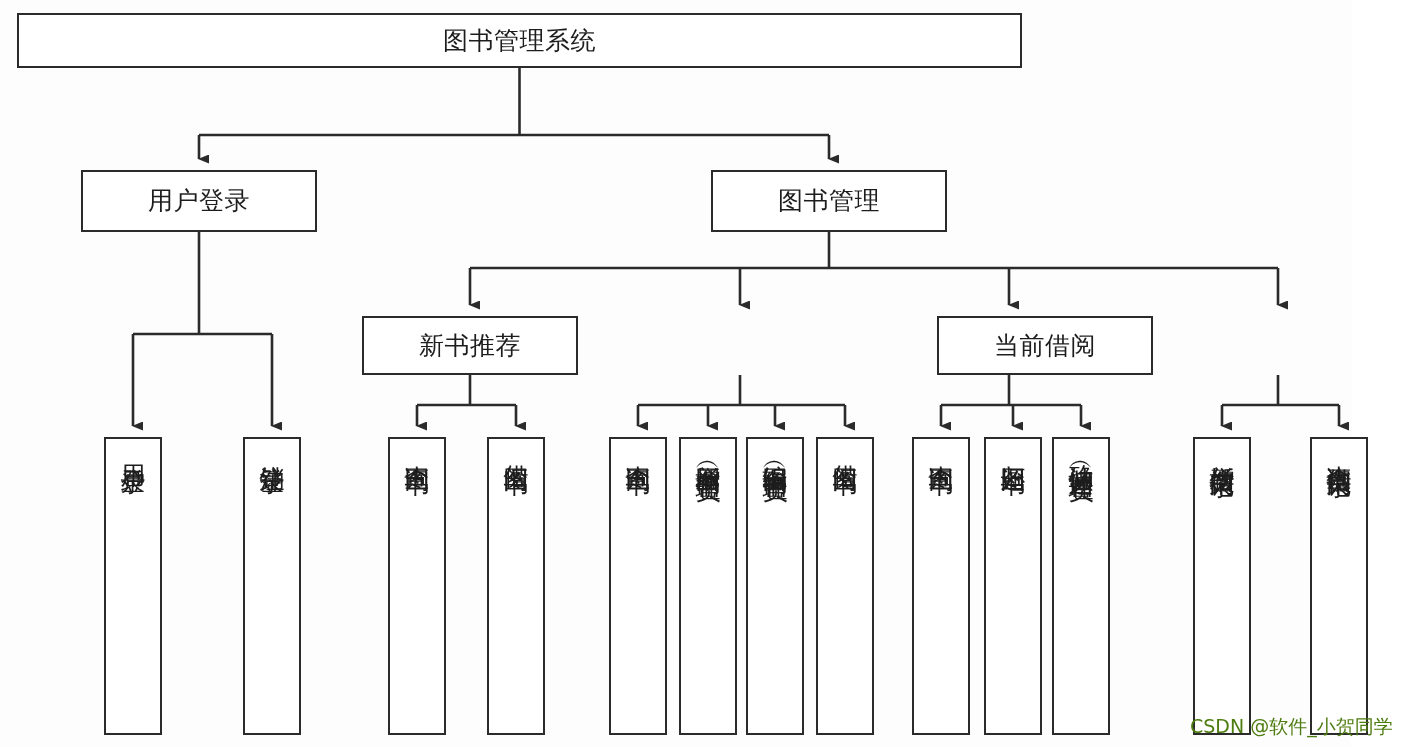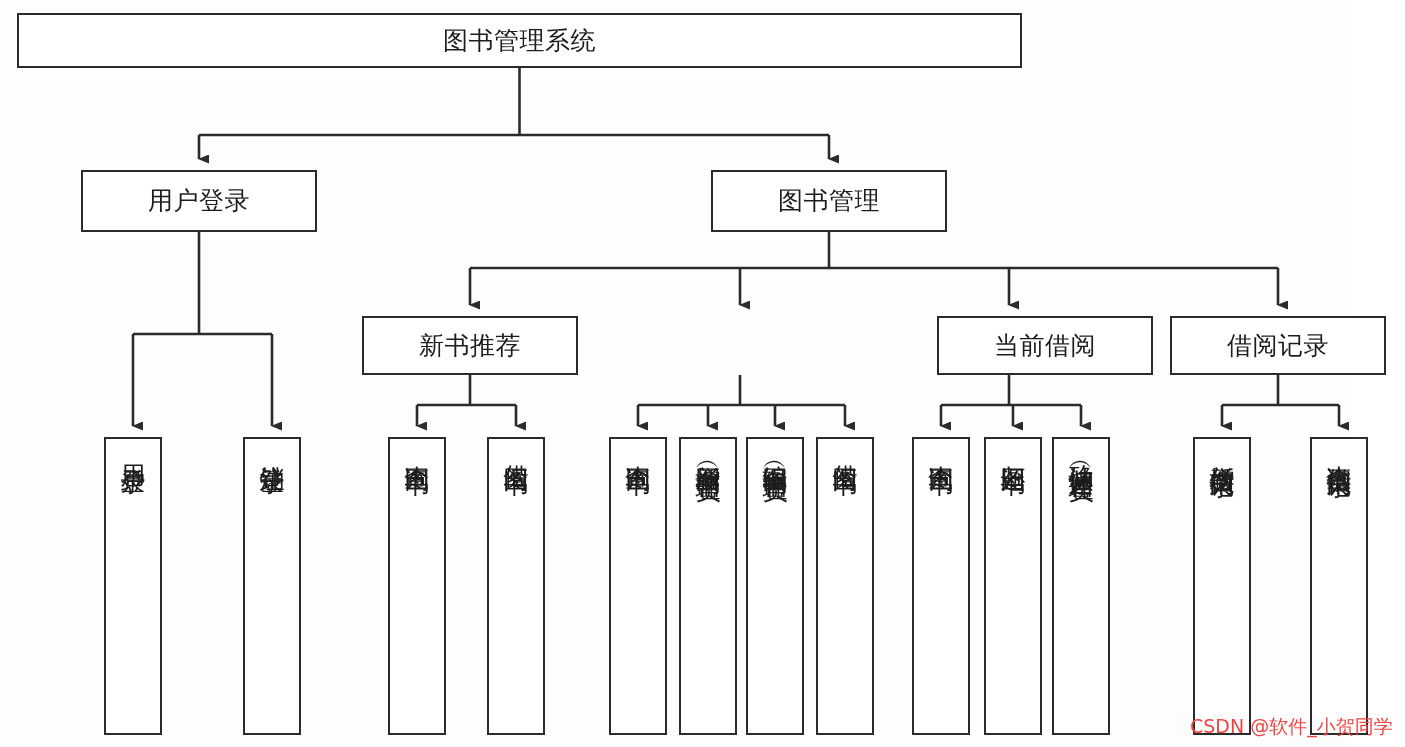--- a/index.html
+++ b/index.html
@@ -62,21 +62,21 @@
     writing-mode: vertical-rl;
     text-orientation: upright;
     font-size: 25px;
     line-height: 1.0;
     letter-spacing: 2px;
     white-space: nowrap;
   }
   .watermark {
     position: absolute;
     font-size: 19px;
-    color: #ef4444;
+    color: #4d7c0f;
     white-space: nowrap;
     font-family: "DejaVu Sans", "Liberation Sans", sans-serif;
   }
 </style>
 </head>
 <body>
 
 <div id="diagram-root" style="background: rgb(253, 253, 253);">
 
   <svg class="wires" viewBox="0 0 1405 747">
@@ -141,23 +141,20 @@
   <div class="node horiz" style="left: 362px; top: 316px; width: 216px; height: 59px; border-color: rgb(43, 43, 43); background: rgb(255, 255, 255); color: rgb(29, 29, 29);">
     <span class="label">新书推荐</span>
   </div>
 
   <div class="node horiz" style="left: 711px; top: 170px; width: 236px; height: 62px; border-color: rgb(43, 43, 43); background: rgb(255, 255, 255); color: rgb(29, 29, 29);">
     <span class="label">图书管理</span>
   </div>
   <div class="node horiz" style="left: 937px; top: 316px; width: 216px; height: 59px; border-color: rgb(43, 43, 43); background: rgb(255, 255, 255); color: rgb(29, 29, 29);">
     <span class="label">当前借阅</span>
   </div>
-  <div class="node horiz" style="left: 1170px; top: 316px; width: 216px; height: 59px; border-color: rgb(43, 43, 43); background: rgb(255, 255, 255); color: rgb(29, 29, 29);">
-    <span class="label">借阅记录</span>
-  </div>
 
   <div class="node vert" style="left: 104px; top: 437px; width: 58px; height: 298px; border-color: rgb(43, 43, 43); background: rgb(255, 255, 255); color: rgb(29, 29, 29);">
     <span class="label">用户登录</span>
   </div>
   <div class="node vert" style="left: 243px; top: 437px; width: 58px; height: 298px; border-color: rgb(43, 43, 43); background: rgb(255, 255, 255); color: rgb(29, 29, 29);">
     <span class="label">注销登录</span>
   </div>
   <div class="node vert" style="left: 388px; top: 437px; width: 58px; height: 298px; border-color: rgb(43, 43, 43); background: rgb(255, 255, 255); color: rgb(29, 29, 29);">
     <span class="label">查询图书</span>
   </div>

